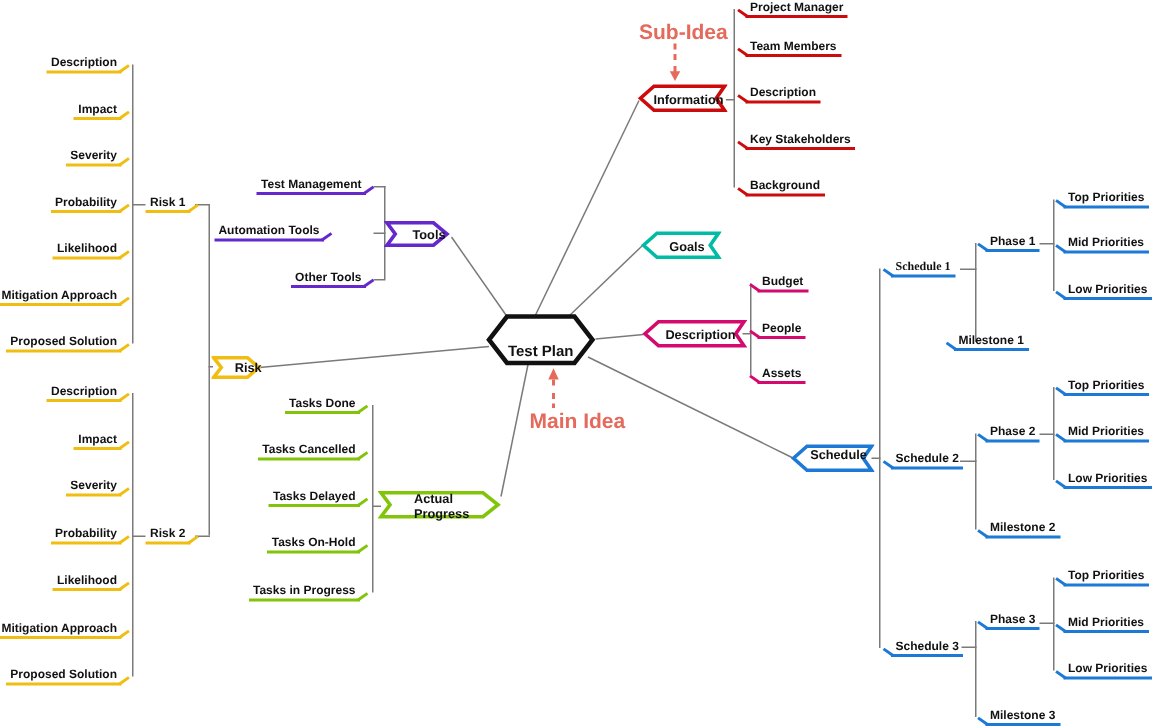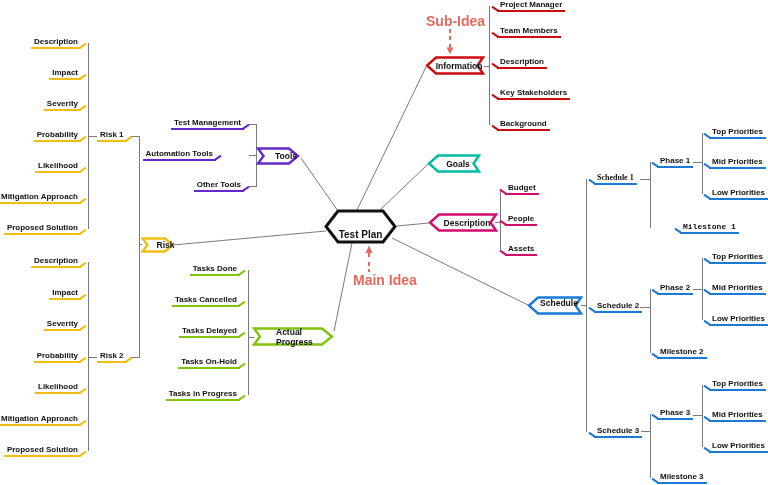--- a/index.html
+++ b/index.html
@@ -125,21 +125,21 @@
 
   <div class="lf tl" style="left: 505px; top: 183px; --c: #D40A6E;">Budget</div>
   <div class="lf tl" style="left: 505px; top: 214px; --c: #D40A6E;">People</div>
   <div class="lf tl" style="left: 505px; top: 244px; --c: #D40A6E;">Assets</div>
 
   <div class="lf tl" style="left: 594px; top: 173px; font-family: Liberation Serif, serif; --c: #1C7AD6;">Schedule 1</div>
   <div class="lf tl" style="left: 657px; top: 156px; --c: #1C7AD6;">Phase 1</div>
   <div class="lf tl" style="left: 709px; top: 127px; --c: #1C7AD6;">Top Priorities</div>
   <div class="lf tl" style="left: 709px; top: 157px; --c: #1C7AD6;">Mid Priorities</div>
   <div class="lf tl" style="left: 709px; top: 188px; --c: #1C7AD6;">Low Priorities</div>
-  <div class="lf tl" style="left: 680px; top: 222px; font-family: Liberation Mono, monospace; --c: #1C7AD6;">Milestone 1</div>
+  <div class="lf tl" style="left: 636px; top: 222px; --c: #1C7AD6;">Milestone 1</div>
 
   <div class="lf tl" style="left: 594px; top: 301px; --c: #1C7AD6;">Schedule 2</div>
   <div class="lf tl" style="left: 657px; top: 283px; --c: #1C7AD6;">Phase 2</div>
   <div class="lf tl" style="left: 709px; top: 252px; --c: #1C7AD6;">Top Priorities</div>
   <div class="lf tl" style="left: 709px; top: 283px; --c: #1C7AD6;">Mid Priorities</div>
   <div class="lf tl" style="left: 709px; top: 314px; --c: #1C7AD6;">Low Priorities</div>
   <div class="lf tl" style="left: 657px; top: 347px; --c: #1C7AD6;">Milestone 2</div>
 
   <div class="lf tl" style="left: 594px; top: 426px; --c: #1C7AD6;">Schedule 3</div>
   <div class="lf tl" style="left: 657px; top: 408px; --c: #1C7AD6;">Phase 3</div>

